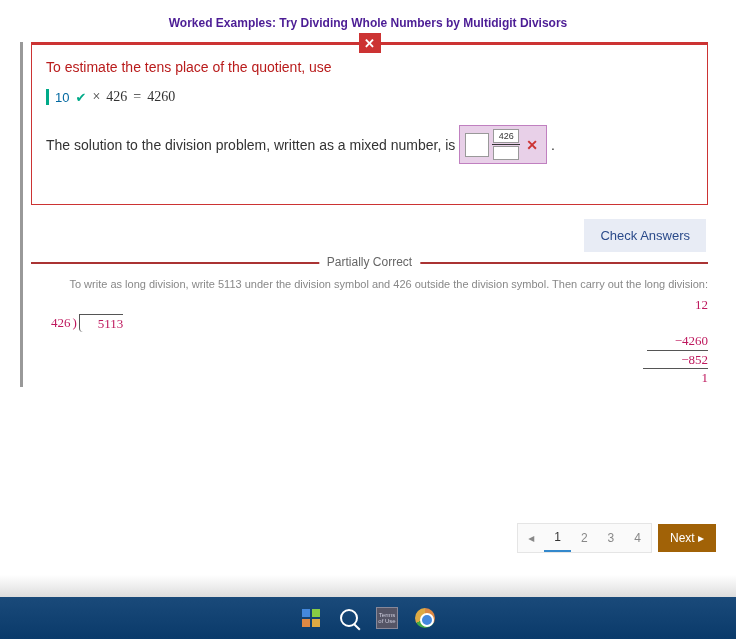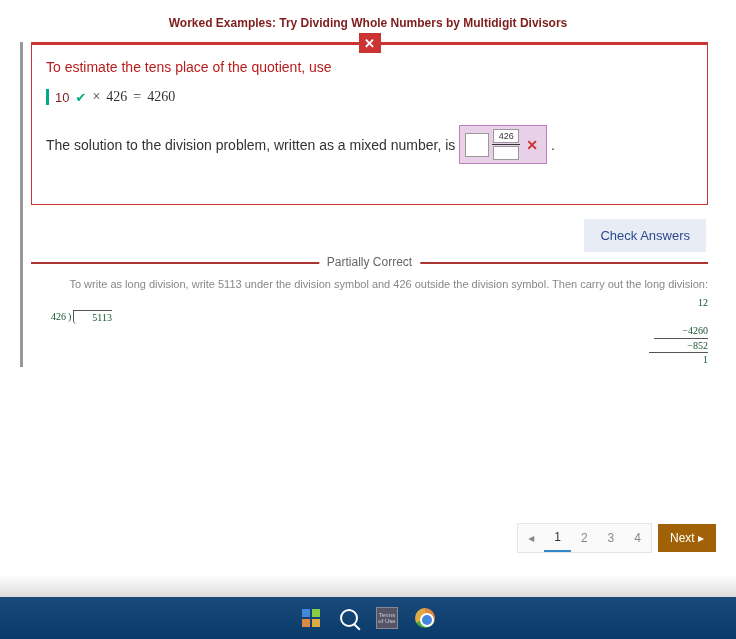--- a/index.html
+++ b/index.html
@@ -13,21 +13,21 @@
     }
     .page-container {
       background: #fff;
       padding: 10px 20px 0 20px;
       height: 575px;
       position: relative;
     }
     .page-title {
       text-align: center;
       font-size: 12px;
-      color: #7f1d1d;
+      color: #4c1d95;
       font-weight: bold;
       padding: 6px 0 12px 0;
     }
     .content-area {
       border-left: 3px solid #999;
       padding-left: 0;
       position: relative;
     }
     .problem-box {
       border: 1px solid #c33;
@@ -59,21 +59,21 @@
       margin-bottom: 14px;
     }
     .answer-row {
       display: flex;
       align-items: center;
       gap: 6px;
       margin-bottom: 20px;
       border-left: 3px solid #0a8;
       padding-left: 6px;
     }
-    .answer-row .val { font-size: 13px; color: #7f1d1d;}
+    .answer-row .val { font-size: 13px; color: #0369a1;}
     .check-icon { color: #0a8; font-size: 13px; }
     .eq { font-family: 'Times New Roman', serif; font-size: 14px; color: #333;}
     .mixed-number-row {
       display: flex;
       align-items: center;
       font-size: 14px;
       color: #333;
       flex-wrap: wrap;
       gap: 4px;
     }
@@ -136,22 +136,22 @@
       font-size: 12px;
       color: #666;
     }
     .feedback-text {
       font-size: 11px;
       color: #888;
       margin-bottom: 6px;
     }
     .long-division {
       font-family: 'Times New Roman', serif;
-      font-size: 10px;
-      color: #14532d;
+      font-size: 13px;
+      color: #be185d;
       margin-left: 10px;
       line-height: 1.35;
     }
     .long-division .quotient { padding-left: 48px; }
     .long-division .divisor-row { display:flex; align-items:flex-start;}
     .long-division .dividend {
       border-top: 1px solid #555;
       border-left: 1px solid #555;
       padding-left: 18px;
       border-radius: 0 0 0 4px;

